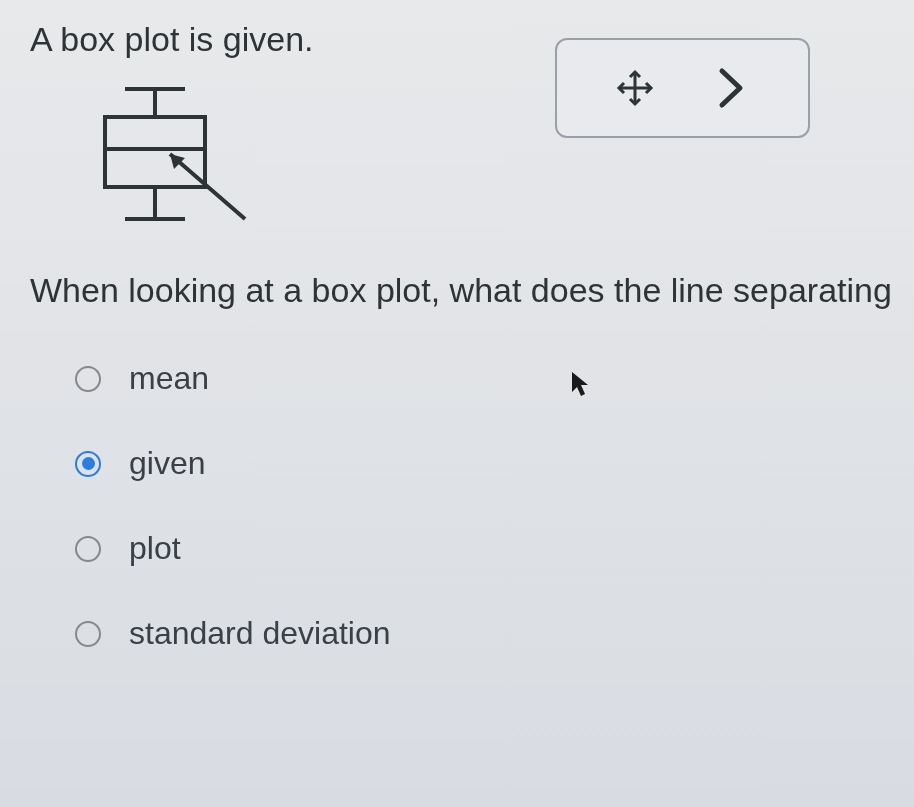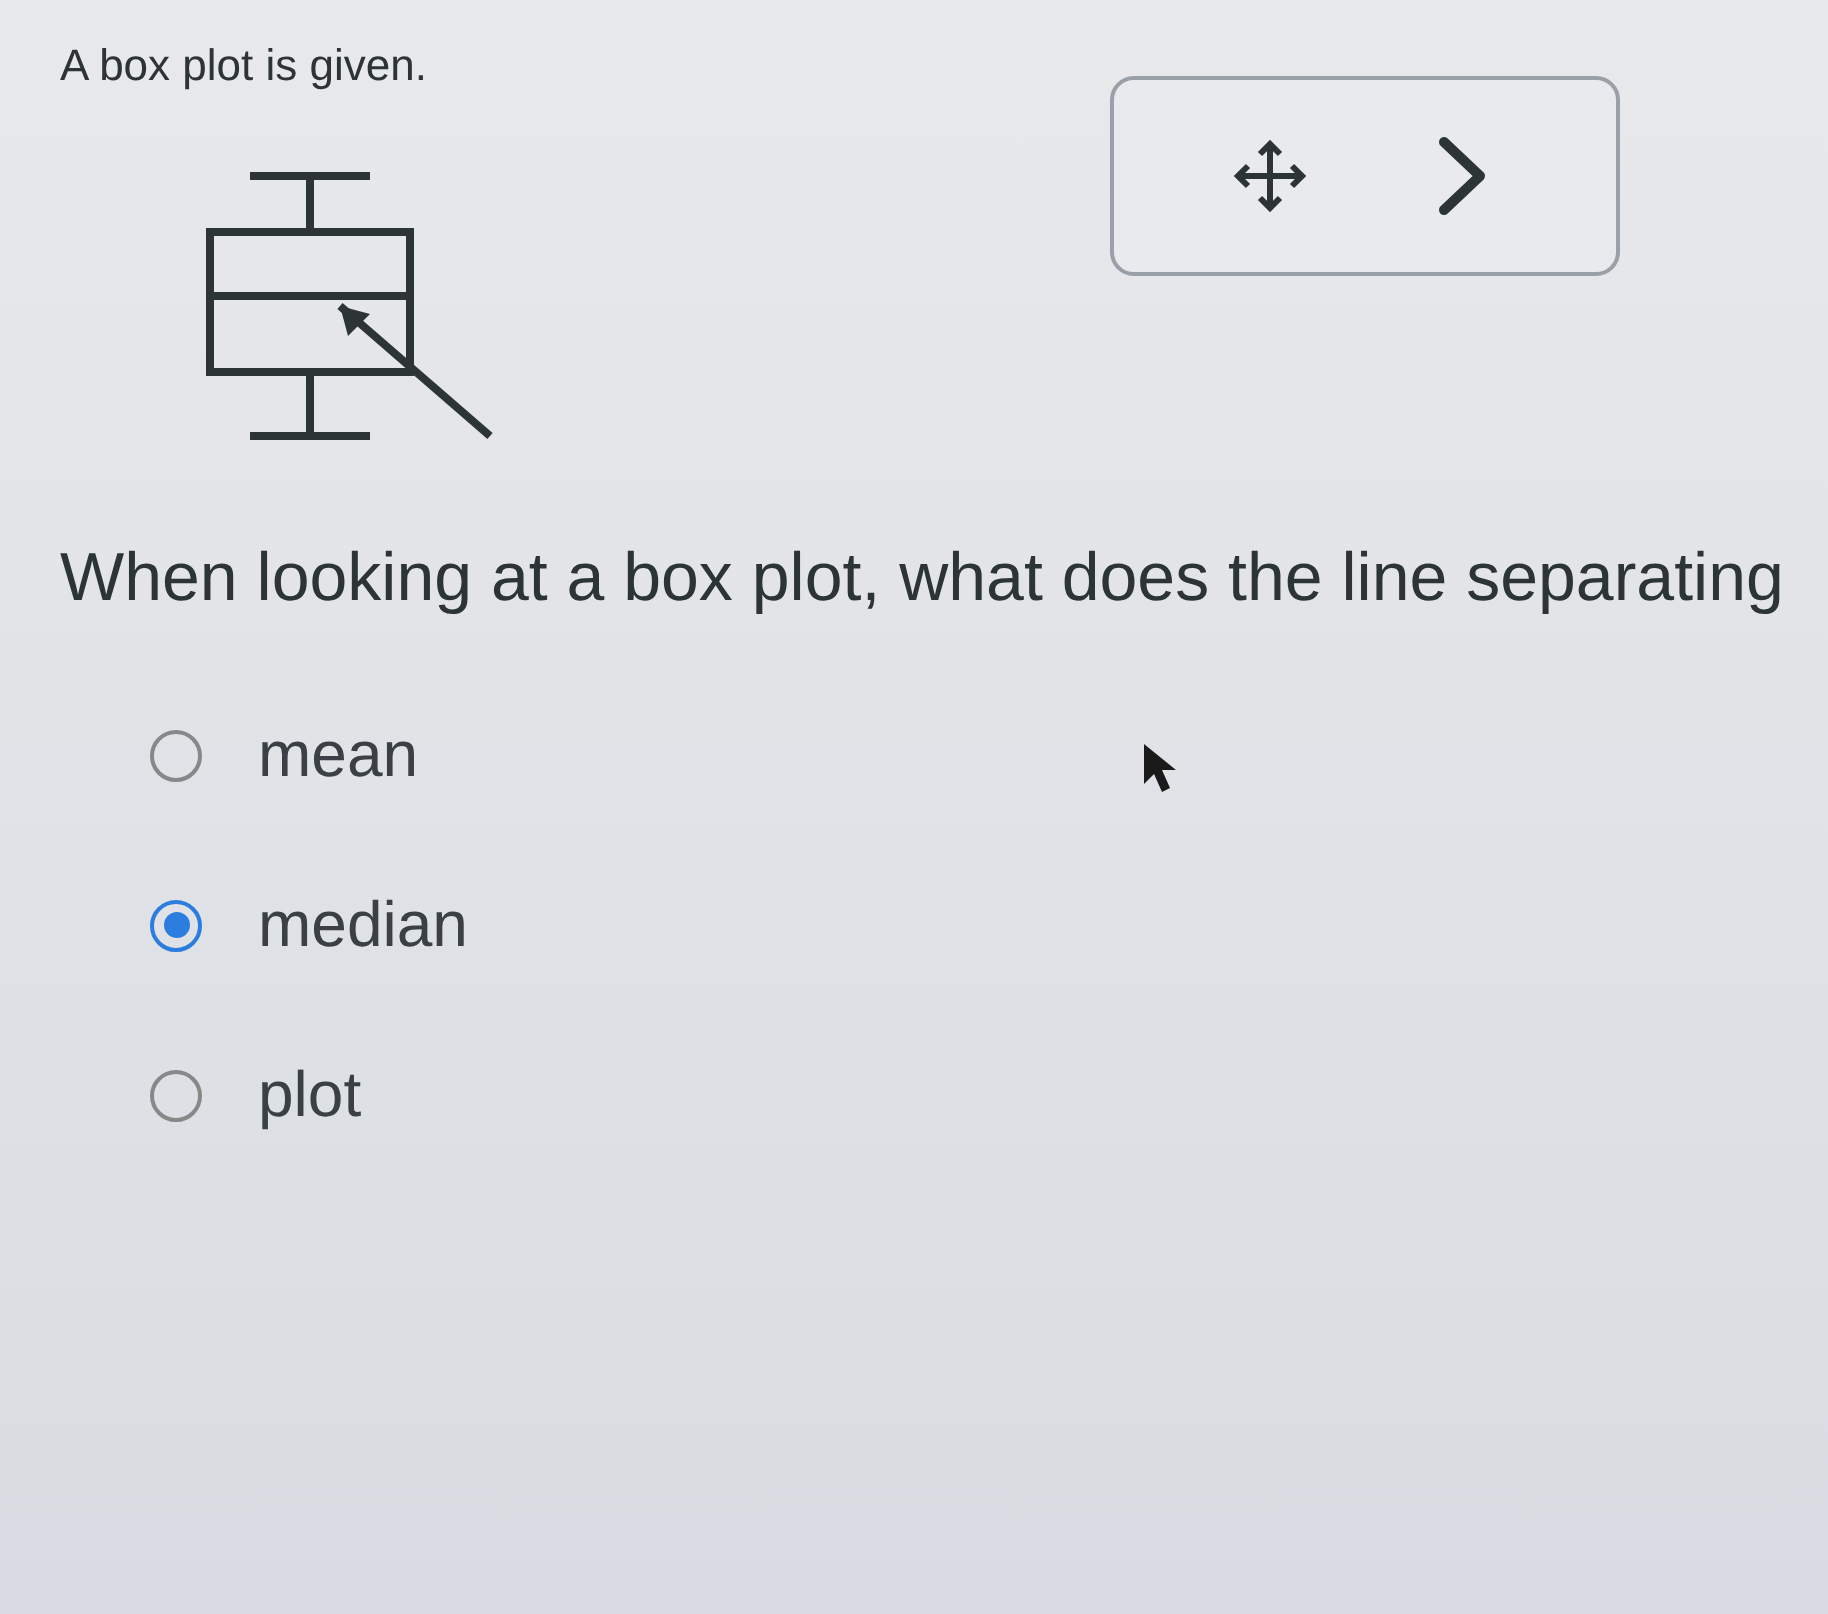--- a/index.html
+++ b/index.html
@@ -11,23 +11,23 @@
       font-family: -apple-system, BlinkMacSystemFont, "Segoe UI", Helvetica, Arial, sans-serif;
       background: linear-gradient(180deg, #e8e9eb 0%, #d8dce2 100%);
       width: 914px;
       height: 807px;
       overflow: hidden;
       position: relative;
       color: #2d3436;
       padding: 20px 30px;
     }
     .heading {
-      font-size: 22px;
+      font-size: 34px;
       font-weight: 400;
-      margin-bottom: 22px;
+      margin-bottom: 10px;
     }
     .nav-box {
       position: absolute;
       top: 38px;
       left: 555px;
       width: 255px;
       height: 100px;
       border: 2px solid #9aa0a8;
       border-radius: 12px;
       background: #e8eaed;
@@ -147,19 +147,23 @@
   </svg>
 </div>
 
 <div class="options">
   <div class="option">
     <span class="radio"></span>
     <span class="option-label">mean</span>
   </div>
   <div class="option">
     <span class="radio selected"></span>
-    <span class="option-label">median</span>
+    <span class="option-label">given</span>
   </div>
   <div class="option">
     <span class="radio"></span>
     <span class="option-label">plot</span>
   </div>
+  <div class="option">
+    <span class="radio"></span>
+    <span class="option-label">standard deviation</span>
+  </div>
 </div>
 
 </body></html>

